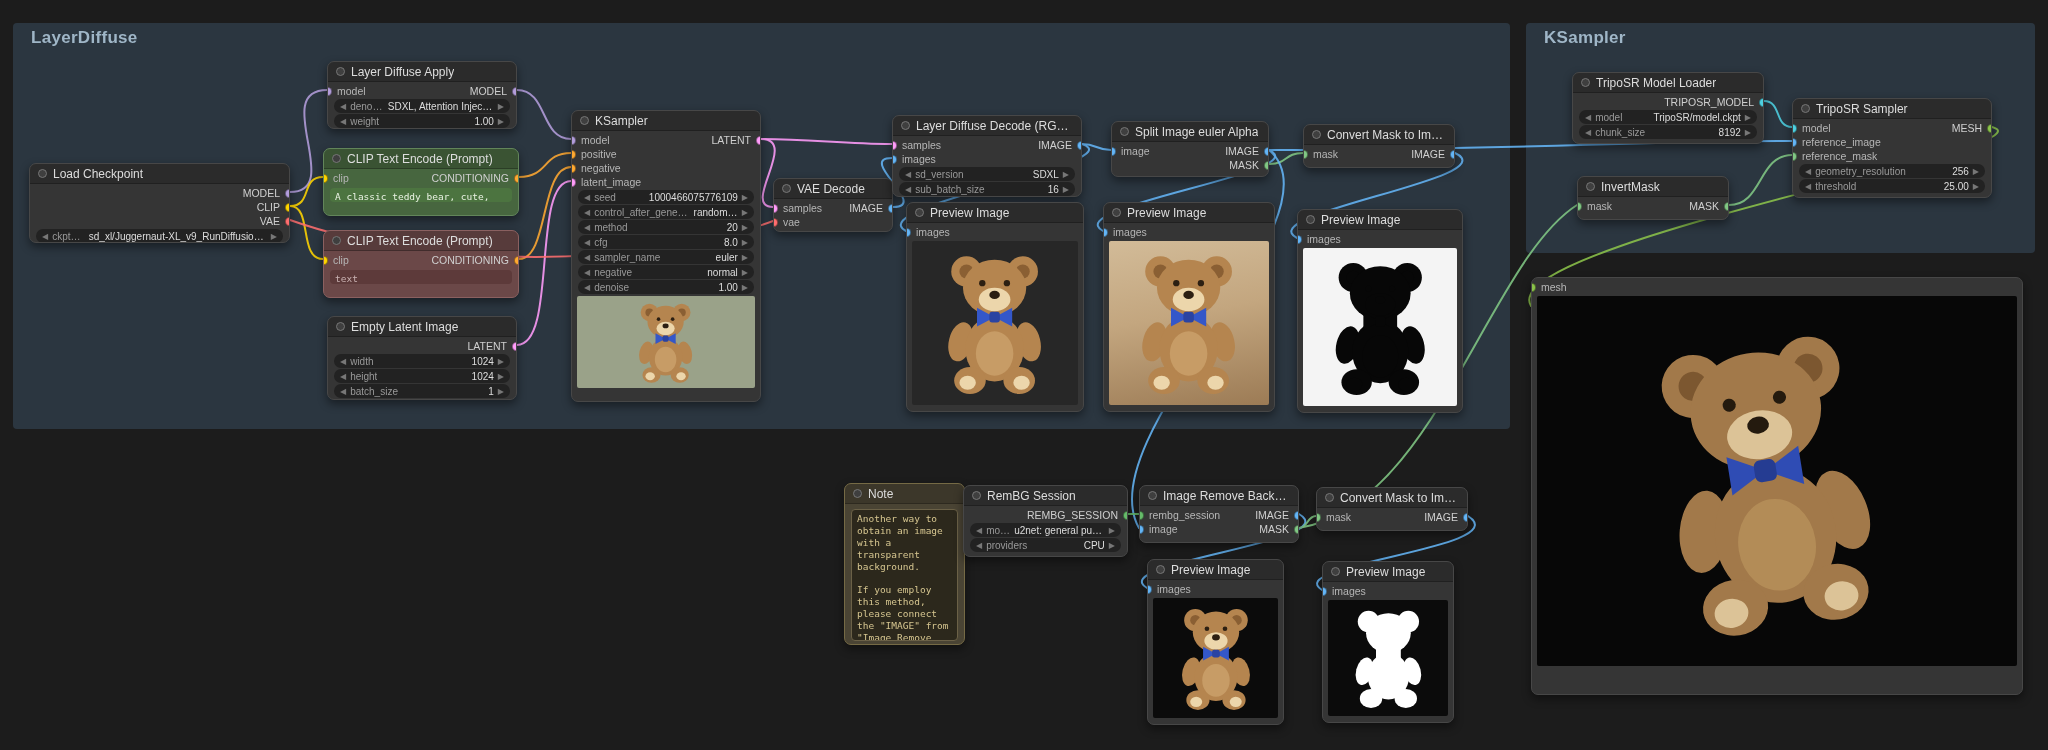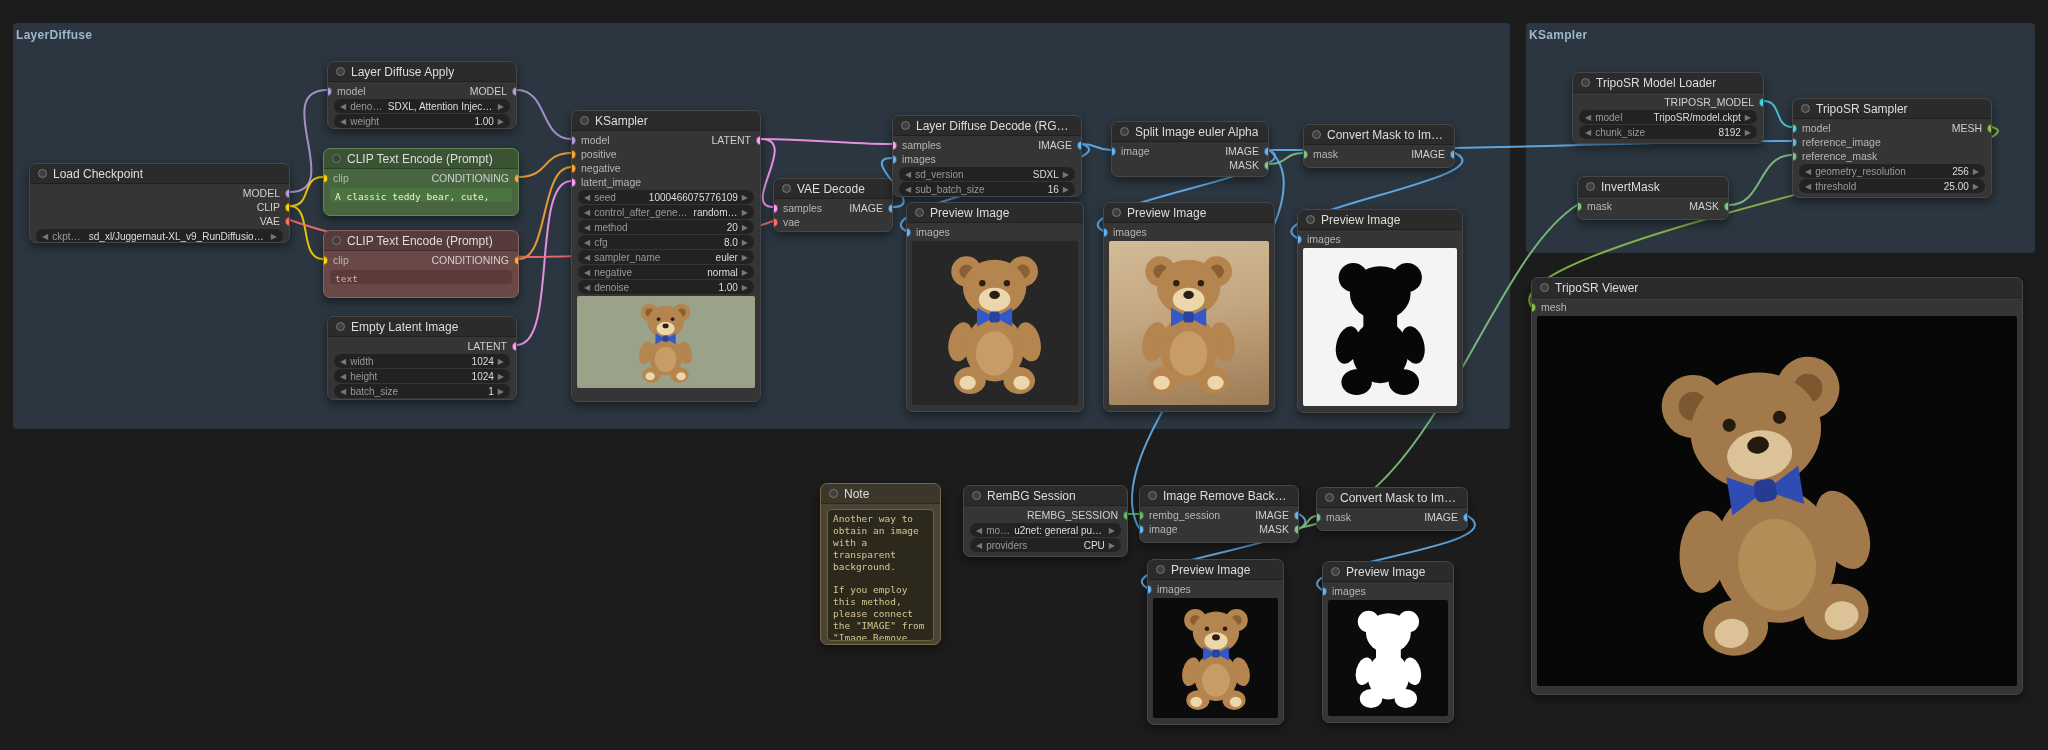--- a/index.html
+++ b/index.html
@@ -7,21 +7,21 @@
     --node-bg:#353535; --node-header:rgba(0,0,0,.18); --widget-bg:#222;
     --model:#b39ddb; --clip:#ffd500; --vae:#ff6e6e; --cond:#ffa931;
     --latent:#ff9cf9; --image:#64b5f6; --mask:#81c784;
     --tripo:#4dd0e1; --mesh:#8bc34a; --sess:#66bb6a;
   }
   *{box-sizing:border-box;margin:0;padding:0}
   html,body{width:2048px;height:750px;overflow:hidden}
   body{background:var(--canvas);font-family:"Liberation Sans",sans-serif;position:relative}
   #canvas{position:absolute;inset:0}
   .group{position:absolute;background:var(--group-fill);border-radius:4px;z-index:1}
-  .gtitle{padding:5px 3px;font-size:12px;font-weight:bold;color:var(--group-title);letter-spacing:.3px}
+  .gtitle{padding:5px 18px;font-size:17px;font-weight:bold;color:var(--group-title);letter-spacing:.3px}
   #wires{position:absolute;left:0;top:0;z-index:5;pointer-events:none}
   .wl{fill:none;stroke-width:2;opacity:.88;stroke-linecap:round}
   .wl-model{stroke:var(--model)} .wl-clip{stroke:var(--clip)} .wl-vae{stroke:var(--vae)}
   .wl-cond{stroke:var(--cond)} .wl-latent{stroke:var(--latent)} .wl-image{stroke:var(--image)}
   .wl-mask{stroke:var(--mask)} .wl-tripo{stroke:var(--tripo)} .wl-mesh{stroke:var(--mesh)}
   .wl-sess{stroke:var(--sess)}
   .node{position:absolute;background:var(--node-bg);border:1px solid #474747;border-radius:7px;
         box-shadow:0 4px 10px rgba(0,0,0,.45);z-index:10;color:#ccc;overflow:hidden}
   .nhead{height:20px;display:flex;align-items:center;gap:6px;padding:0 8px;
          background:var(--node-header);border-bottom:1px solid rgba(0,0,0,.25)}
@@ -604,40 +604,36 @@
       <div class="widget">
         <span class="warr">◀</span>
         <span class="wname">threshold</span>
         <span class="wval">25.00</span>
         <span class="warr">▶</span>
       </div>
     </div>
   </div>
 
   <div class="node" style="left:1531px;top:277px;width:492px;height:418px">
-    <div class="nhead">
-      <span class="ndot"></span>
-      <span class="ntitle">TripoSR Viewer</span>
-    </div>
     <div class="nbody">
       <div class="prow">
         <span class="pin">
             <span class="dot t-mesh"></span>
             <span class="plabel">mesh</span>
           </span>
         </div>
       <div class="nimg imgbg-void" style="height:370px">
         <svg class="bear bear-3d" viewBox="0 0 100 128" style="height:310px;transform:rotate(-9deg) translateX(-10px)">
             <use href="#teddy"></use>
           </svg>
       </div>
     </div>
   </div>
 
-  <div class="node note" style="left:820px;top:483px;width:121px;height:162px">
+  <div class="node note" style="left:844px;top:483px;width:121px;height:162px">
     <div class="nhead">
       <span class="ndot"></span>
       <span class="ntitle">Note</span>
     </div>
     <div class="nbody">
       <div class="ntext" style="height:132px">Another way to obtain an image with a transparent background.
 
 If you employ this method, please connect the "IMAGE" from "Image Remove Background" to the "reference_mask" of "TripoSR Sampler".</div>
     </div>
   </div>

